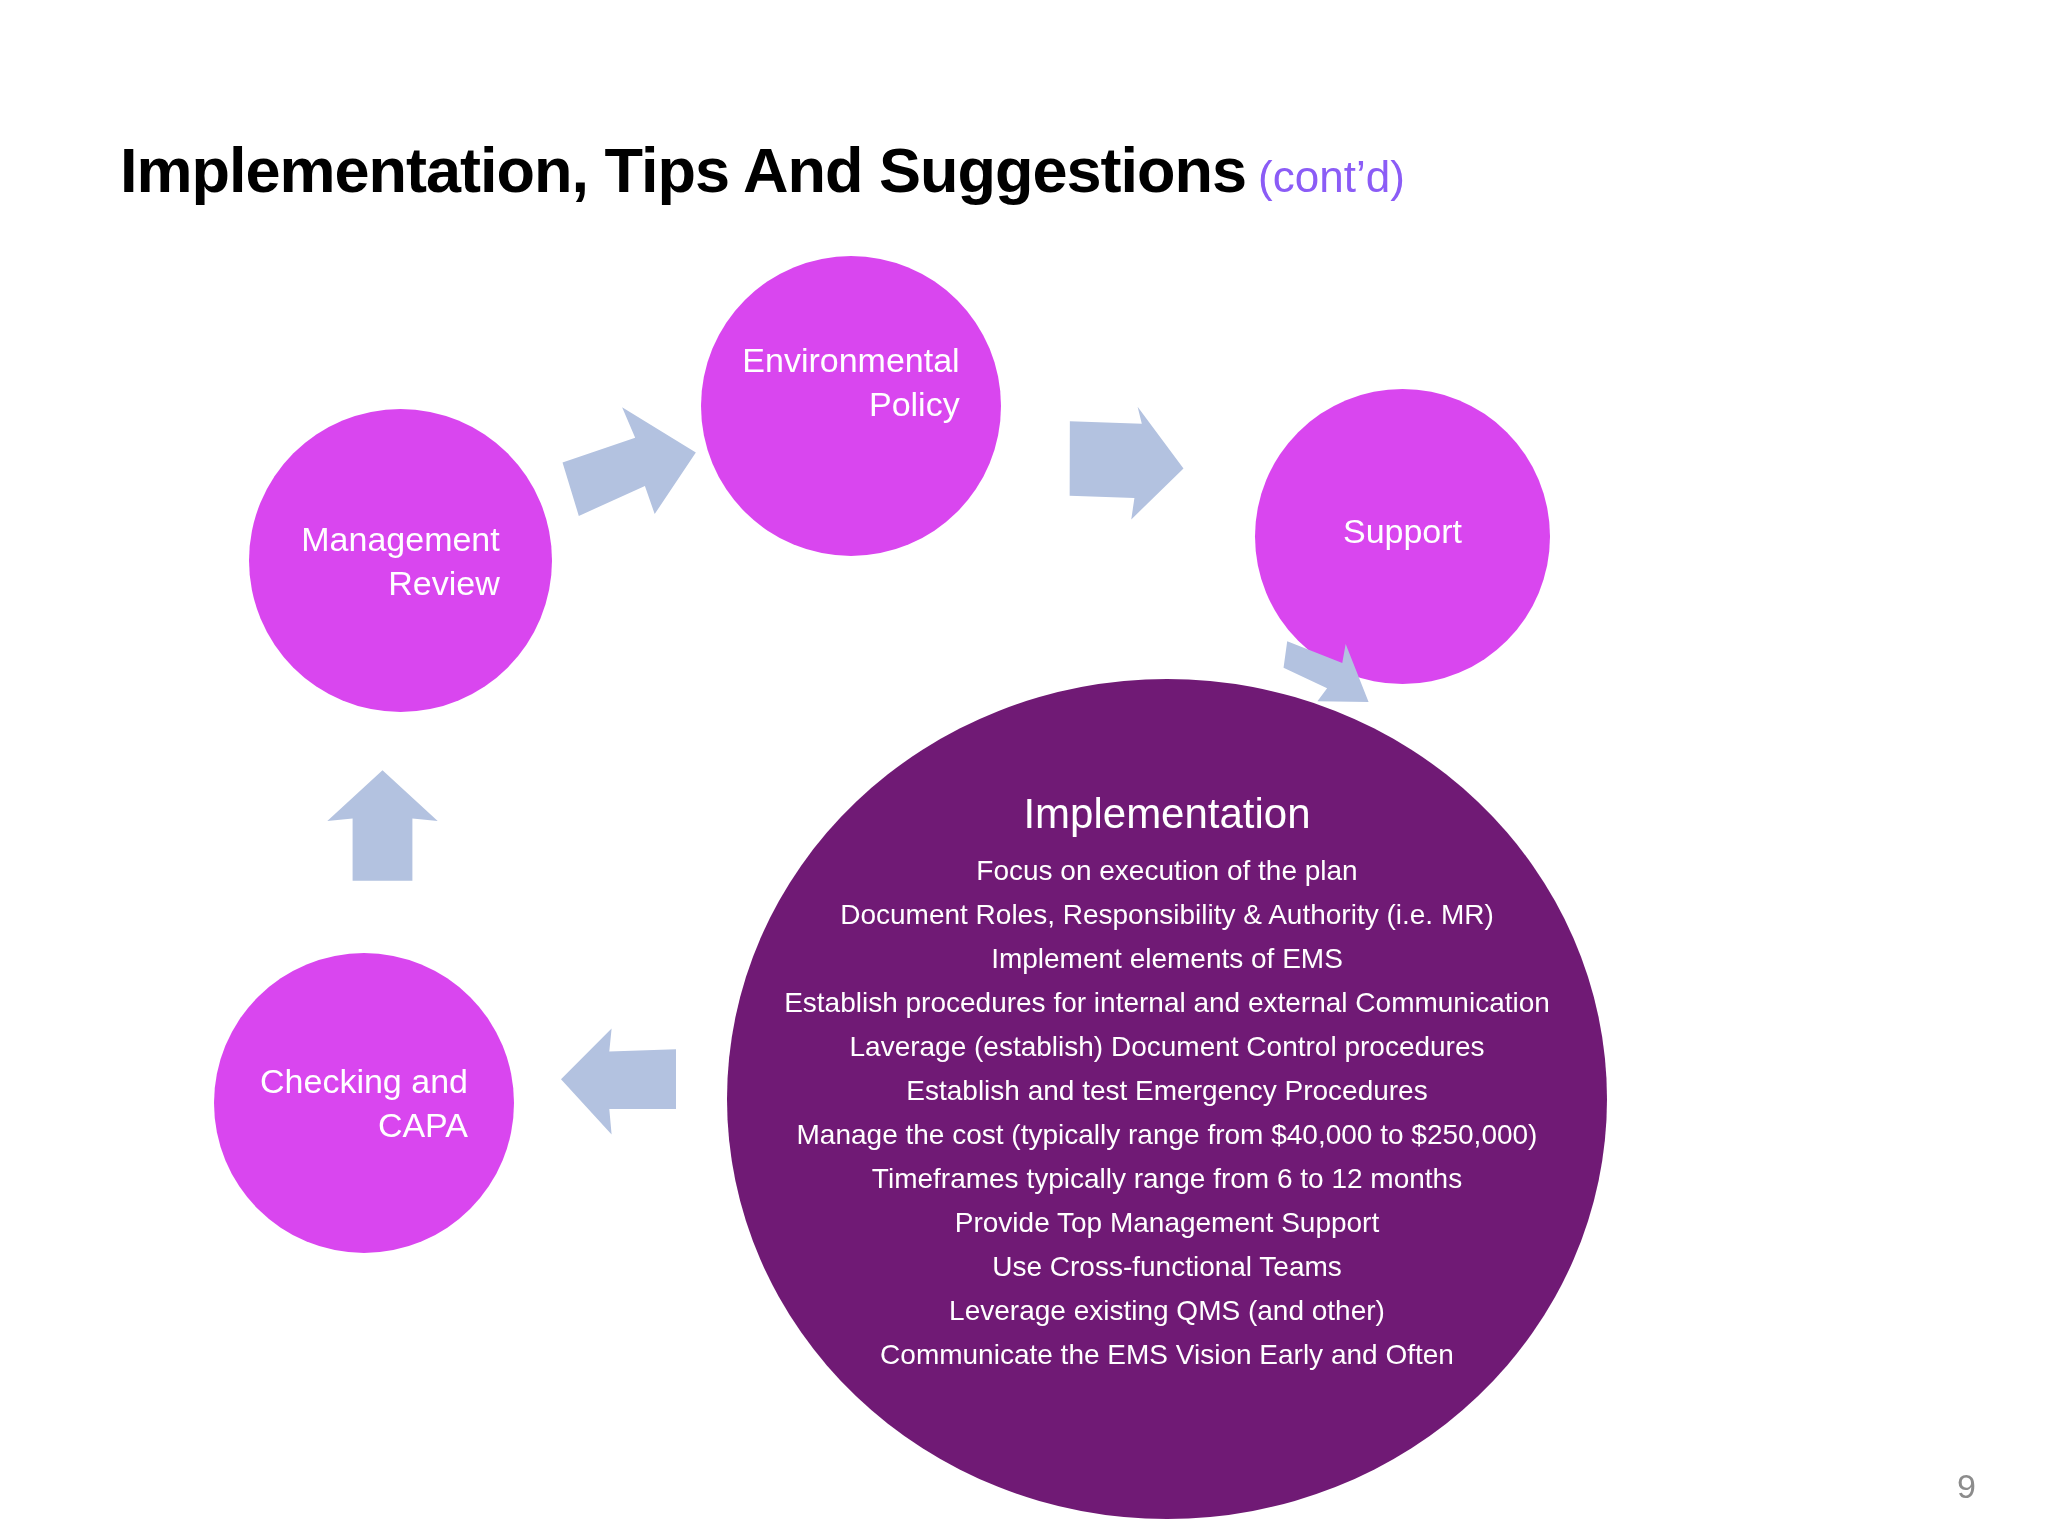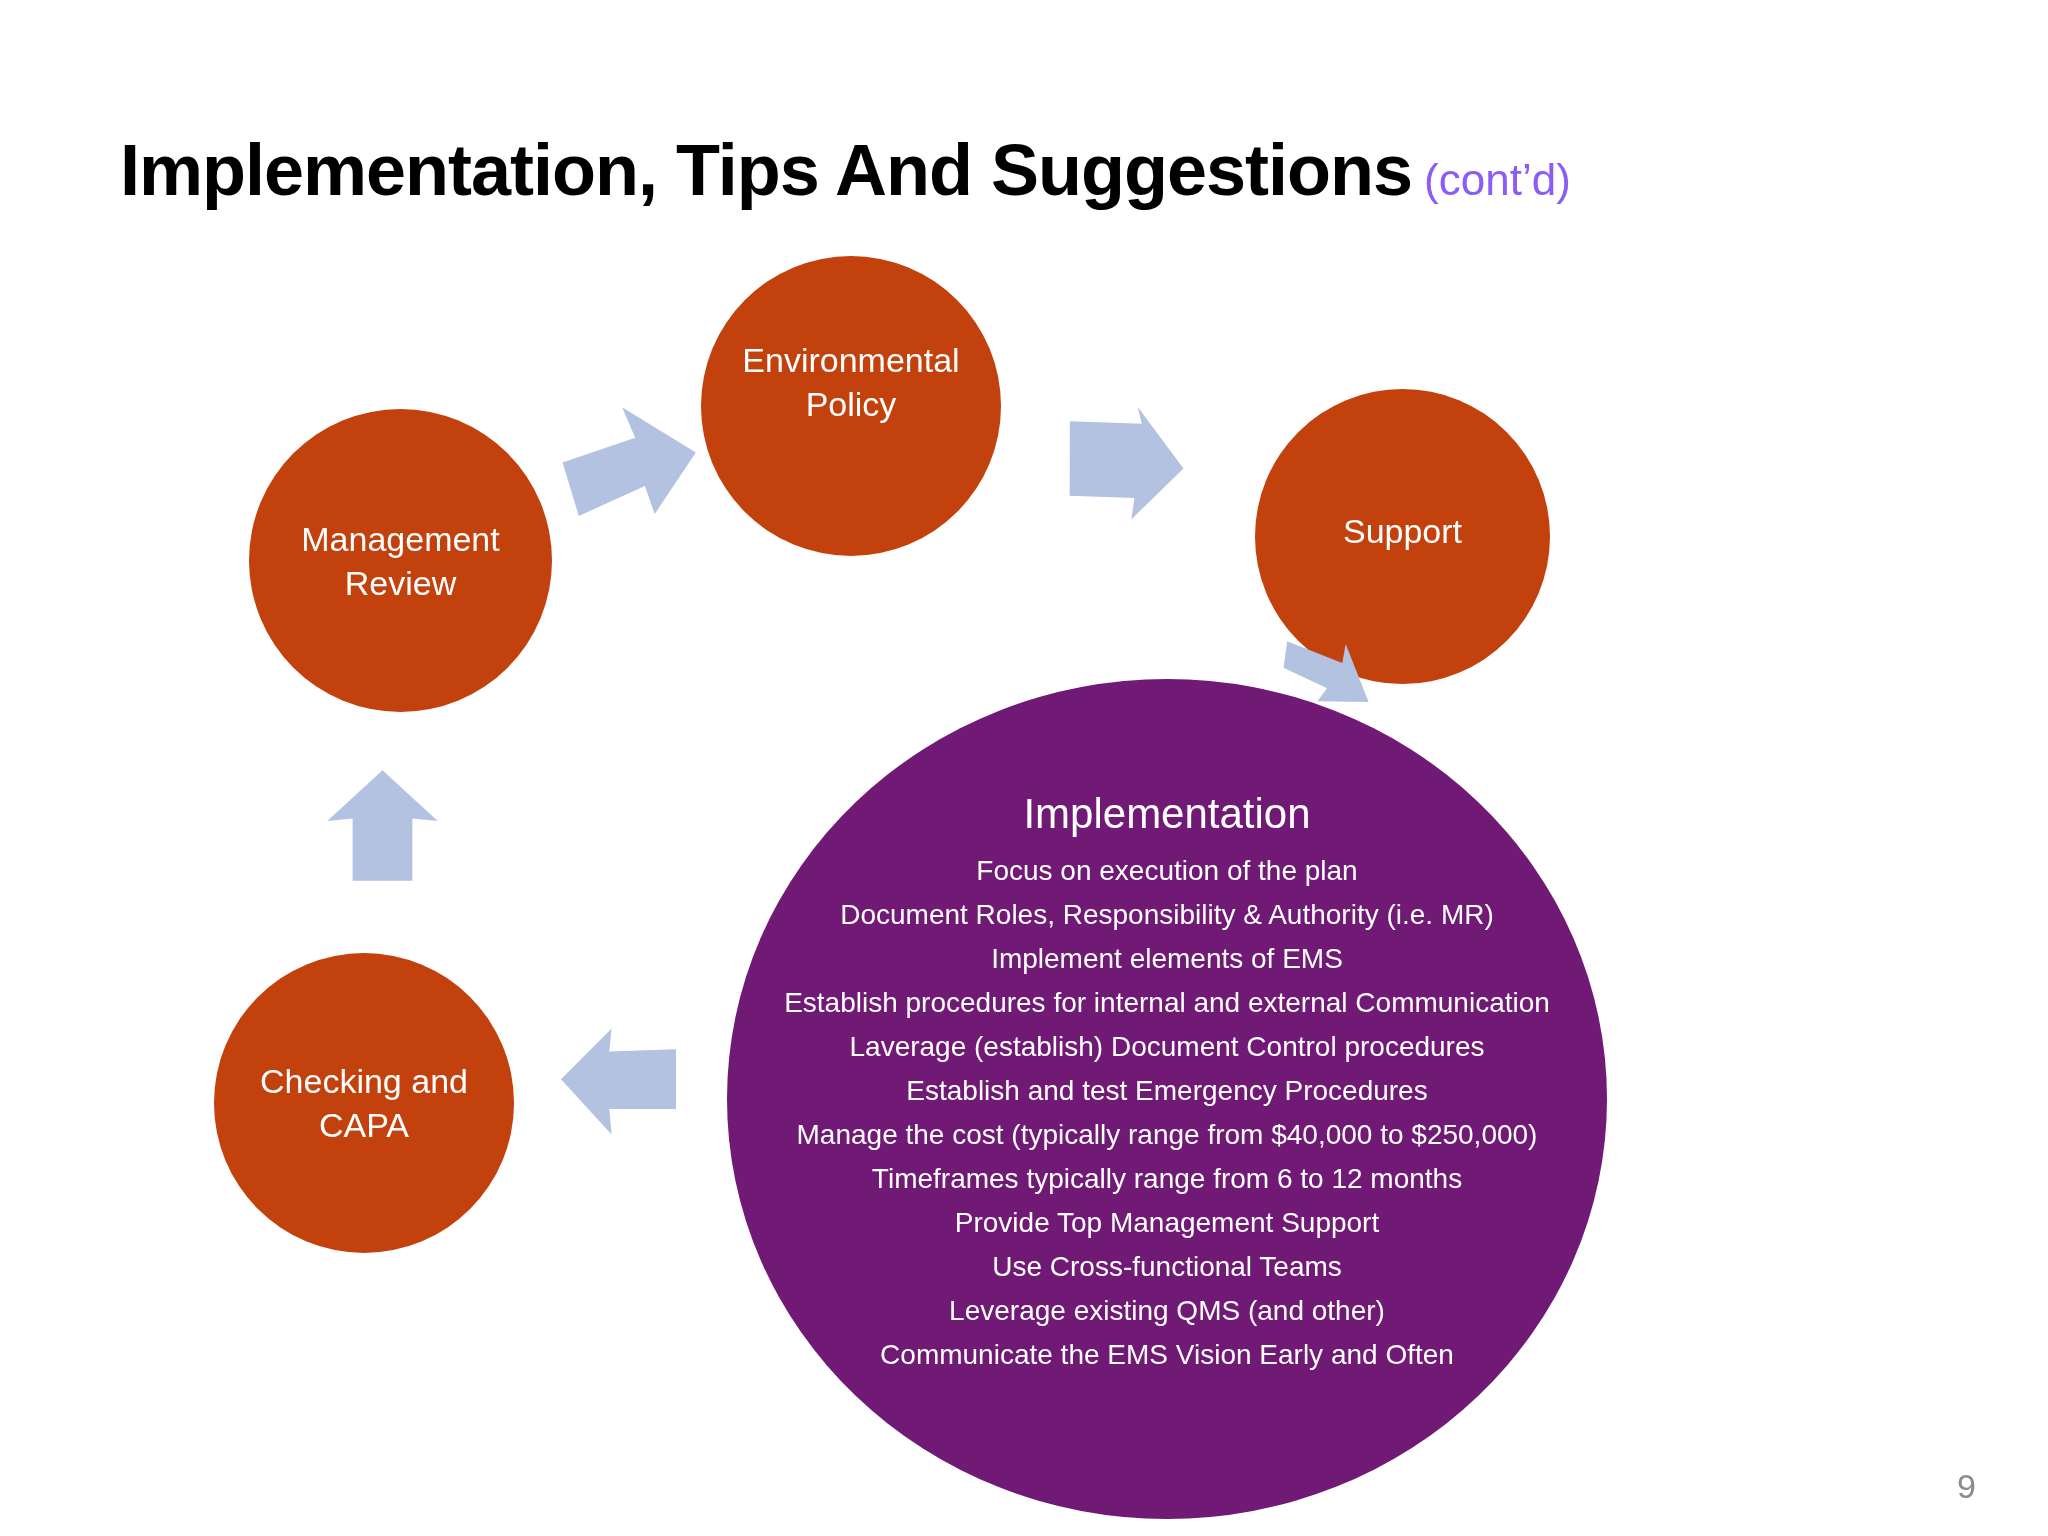--- a/index.html
+++ b/index.html
@@ -24,21 +24,21 @@
     position: absolute;
     left: 120px;
     top: 118px;
     width: 1800px;
     height: 110px;
     white-space: nowrap;
   }
   #title-main {
     font-family: "Liberation Sans", sans-serif;
     font-weight: bold;
-    font-size: 72px;
+    font-size: 63px;
     line-height: 104px;
     letter-spacing: -1px;
     color: #000000;
     display: inline;
     vertical-align: baseline;
     text-align: right;
   }
   #title-suffix {
     font-family: "Liberation Sans", sans-serif;
     font-weight: normal;
@@ -46,25 +46,25 @@
     color: #8b5cf6;
     display: inline;
     vertical-align: baseline;
     margin-left: 12px;
   }
 
   
   .node-circle {
     position: absolute;
     border-radius: 50%;
-    background: #c2410c;
+    background: #d946ef;
     display: flex;
     align-items: center;
     justify-content: center;
-    text-align: center;
+    text-align: right;
     color: #ffffff;
     box-sizing: border-box;
   }
   .node-label {
     font-size: 34px;
     line-height: 44px;
     font-weight: normal;
     color: #ffffff;
     padding: 0 18px;
     white-space: pre-line;

